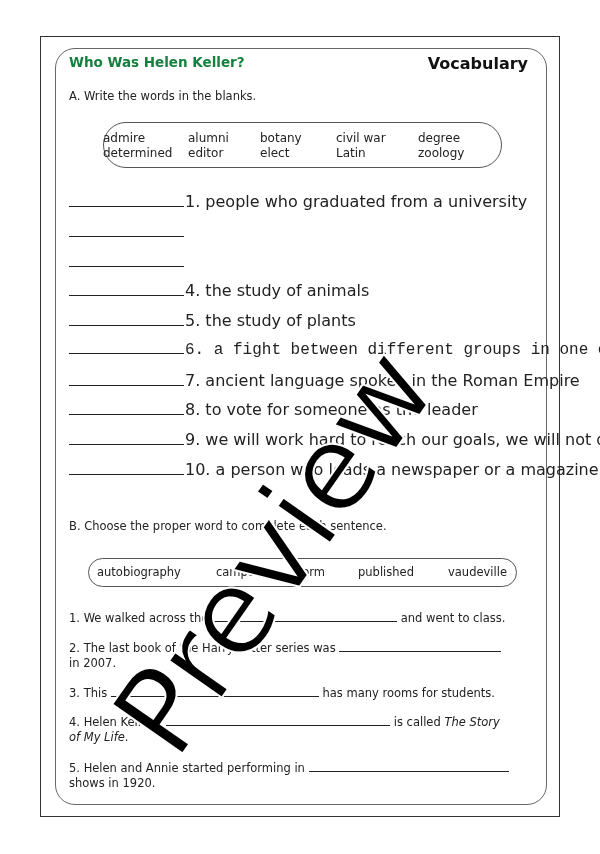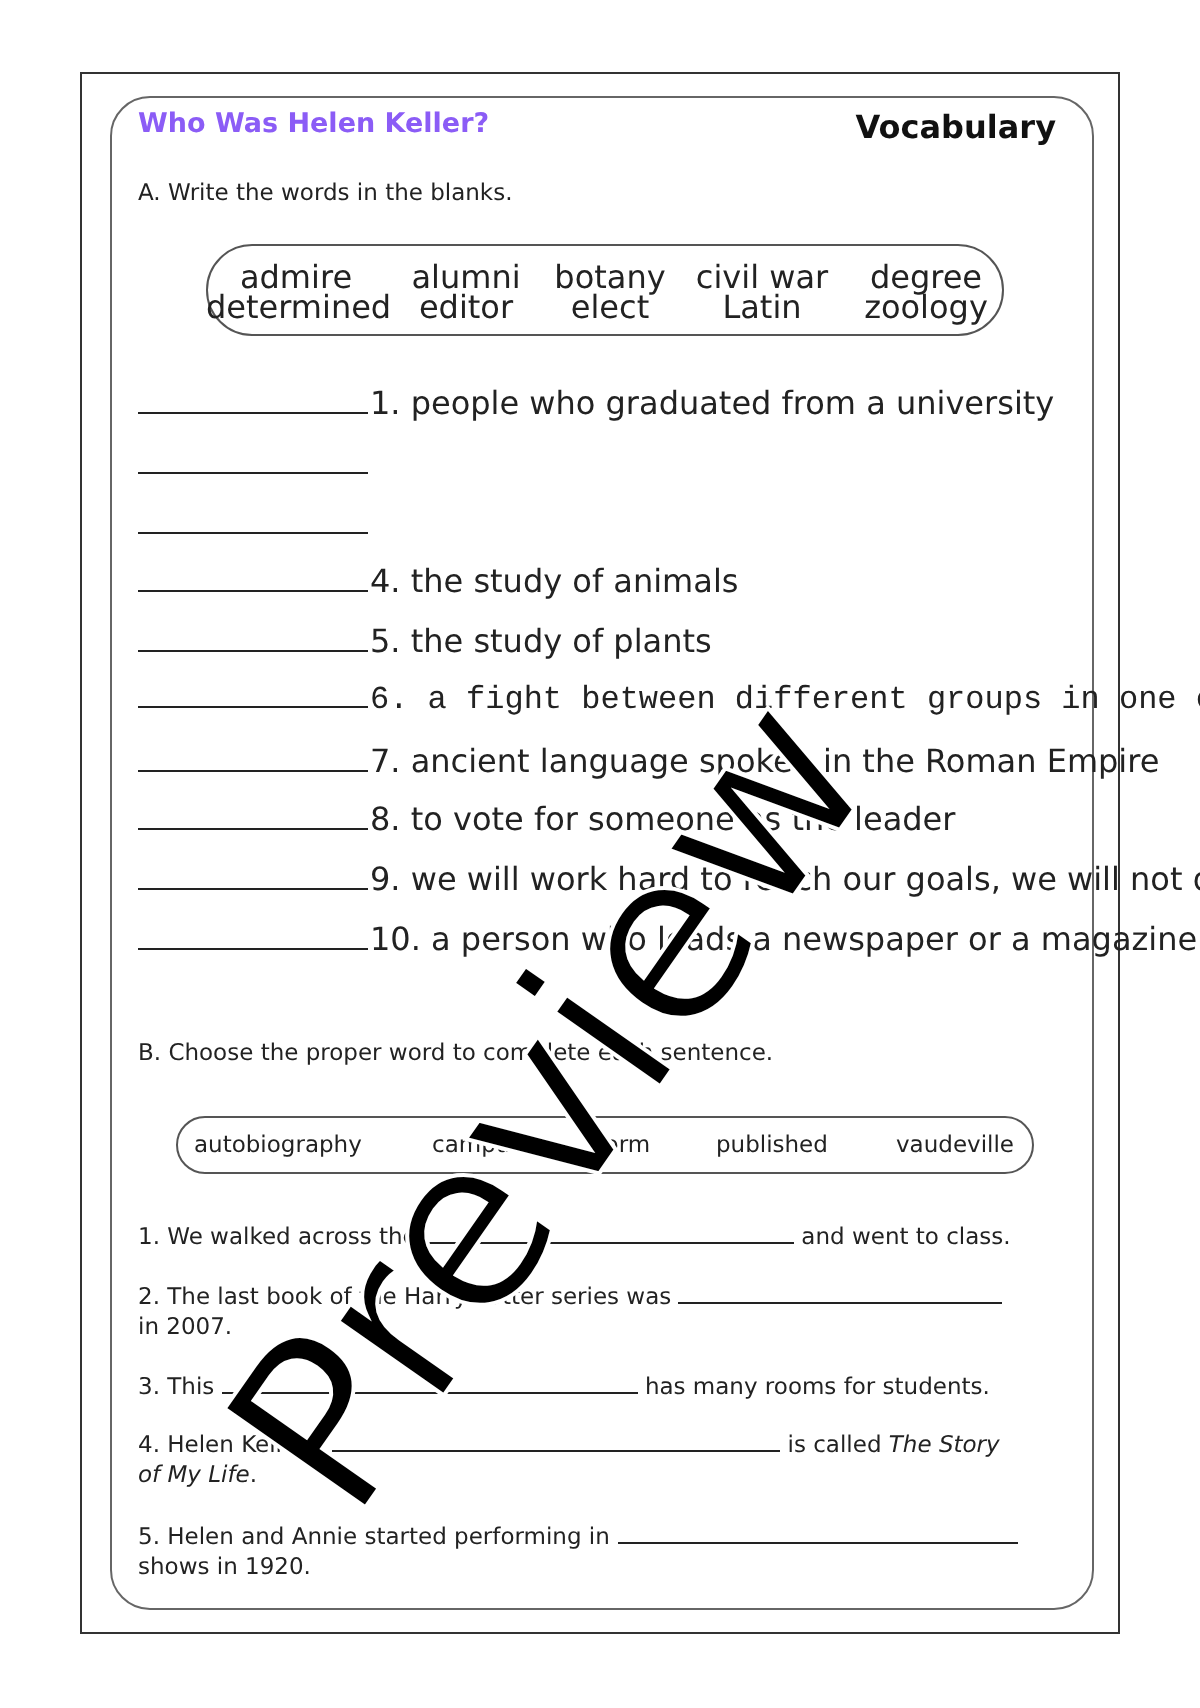--- a/index.html
+++ b/index.html
@@ -2,27 +2,27 @@
 <html><head>
 <meta charset="utf-8">
 <style>
   html, body { margin: 0; padding: 0; background: #ffffff; }
   body { width: 600px; height: 854px; position: relative; overflow: hidden;
          font-family: "DejaVu Sans", "Liberation Sans", sans-serif; color: #1a1a1a; }
   .outer { position: absolute; left: 40px; top: 36px; width: 520px; height: 781px;
            border: 1.5px solid #333; box-sizing: border-box; }
   .inner { position: absolute; left: 55px; top: 48px; width: 492px; height: 757px;
            border: 1.3px solid #666; border-radius: 20px; box-sizing: border-box; }
-  .title { position: absolute; left: 69px; top: 54px; font-size: 13.5px; font-weight: bold; color: #8b5cf6; }
+  .title { position: absolute; left: 69px; top: 54px; font-size: 13.5px; font-weight: bold; color: #15803d; }
   .section-tag { position: absolute; right: 72px; top: 54px; font-size: 16px; font-weight: bold; color: #111; }
   .instr { position: absolute; left: 69px; font-size: 11.5px; color: #222; }
   .bankA { position: absolute; left: 103px; top: 122px; width: 399px; height: 46px;
            border: 1.2px solid #555; border-radius: 23px; box-sizing: border-box; }
   .bankA .col { position: absolute; top: 8px; width: 90px; margin-left: -45px;
-                text-align: center; font-size: 16px; line-height: 15px; color: #222; }
+                text-align: left; font-size: 12px; line-height: 15px; color: #222; }
   .defrow { position: absolute; left: 69px; font-size: 16px; color: #222; white-space: nowrap; }
   .defrow .blank { display: inline-block; width: 115px; border-bottom: 1px solid #222;
                    height: 12px; vertical-align: baseline; margin-right: 1px; }
   .bankB { position: absolute; left: 88px; top: 558px; width: 429px; height: 29px;
            border: 1.2px solid #555; border-radius: 15px; box-sizing: border-box; }
   .bankB .w { position: absolute; top: 6px; font-size: 11.5px; color: #222; white-space: nowrap; }
   .sent { position: absolute; left: 69px; width: 462px; font-size: 11.5px; line-height: 15px; color: #222; }
   .sent .blank { display: inline-block; border-bottom: 1px solid #222; height: 11px; vertical-align: baseline; }
   .watermark { position: absolute; left: 70px; top: 440px; font-size: 118px; font-weight: bold;
                color: transparent; -webkit-text-stroke: 0px; transform-origin: 0 0;

